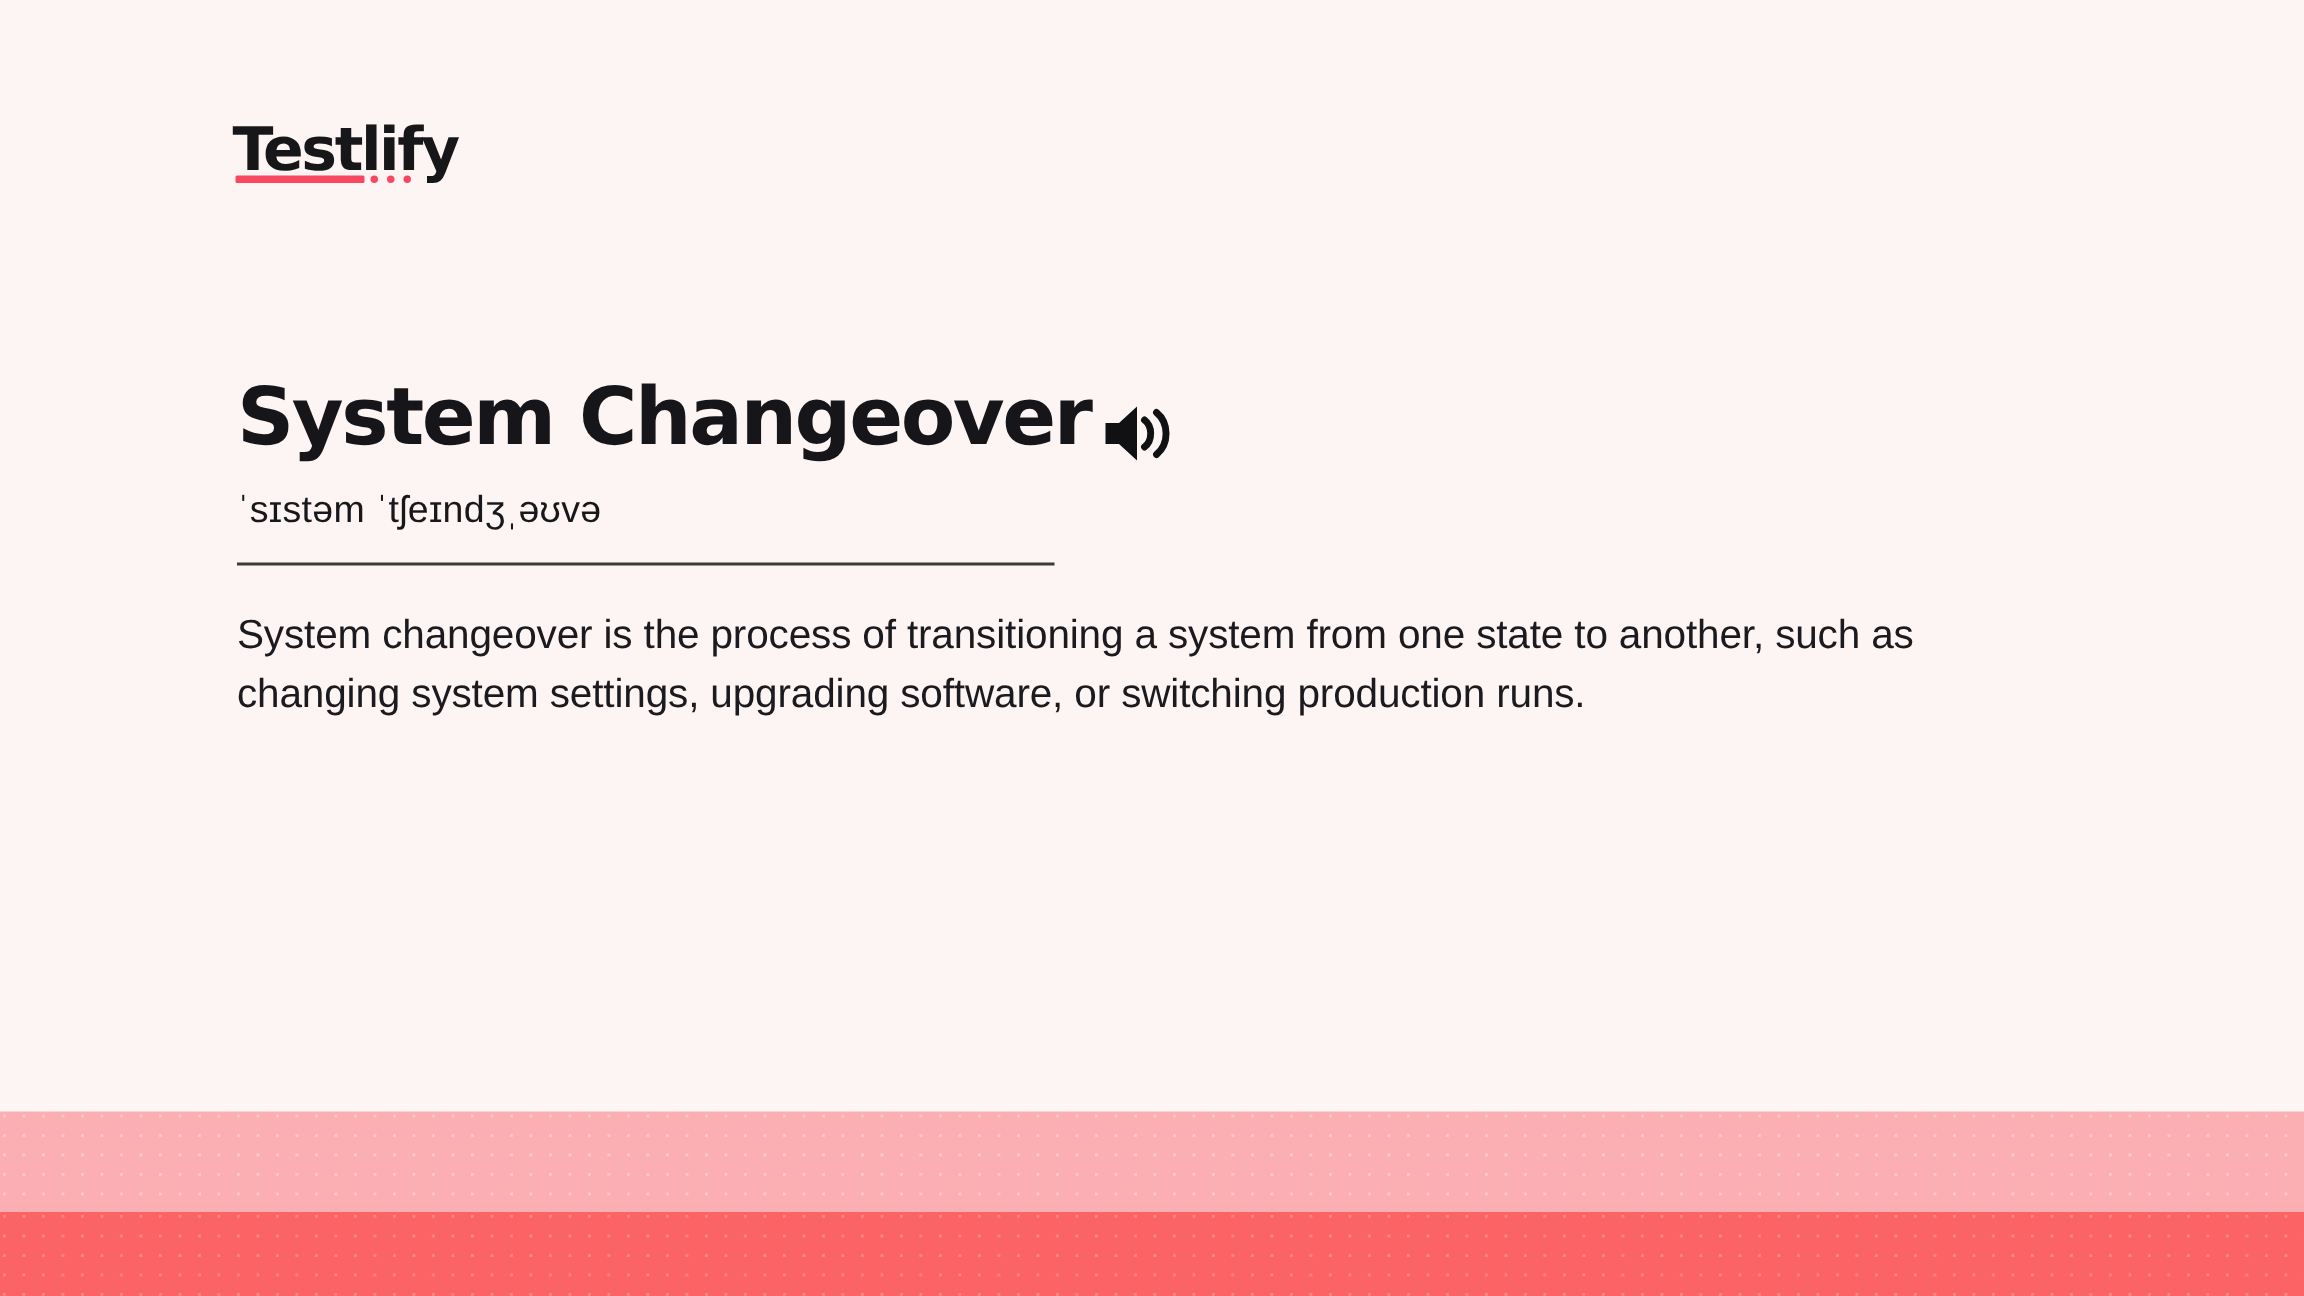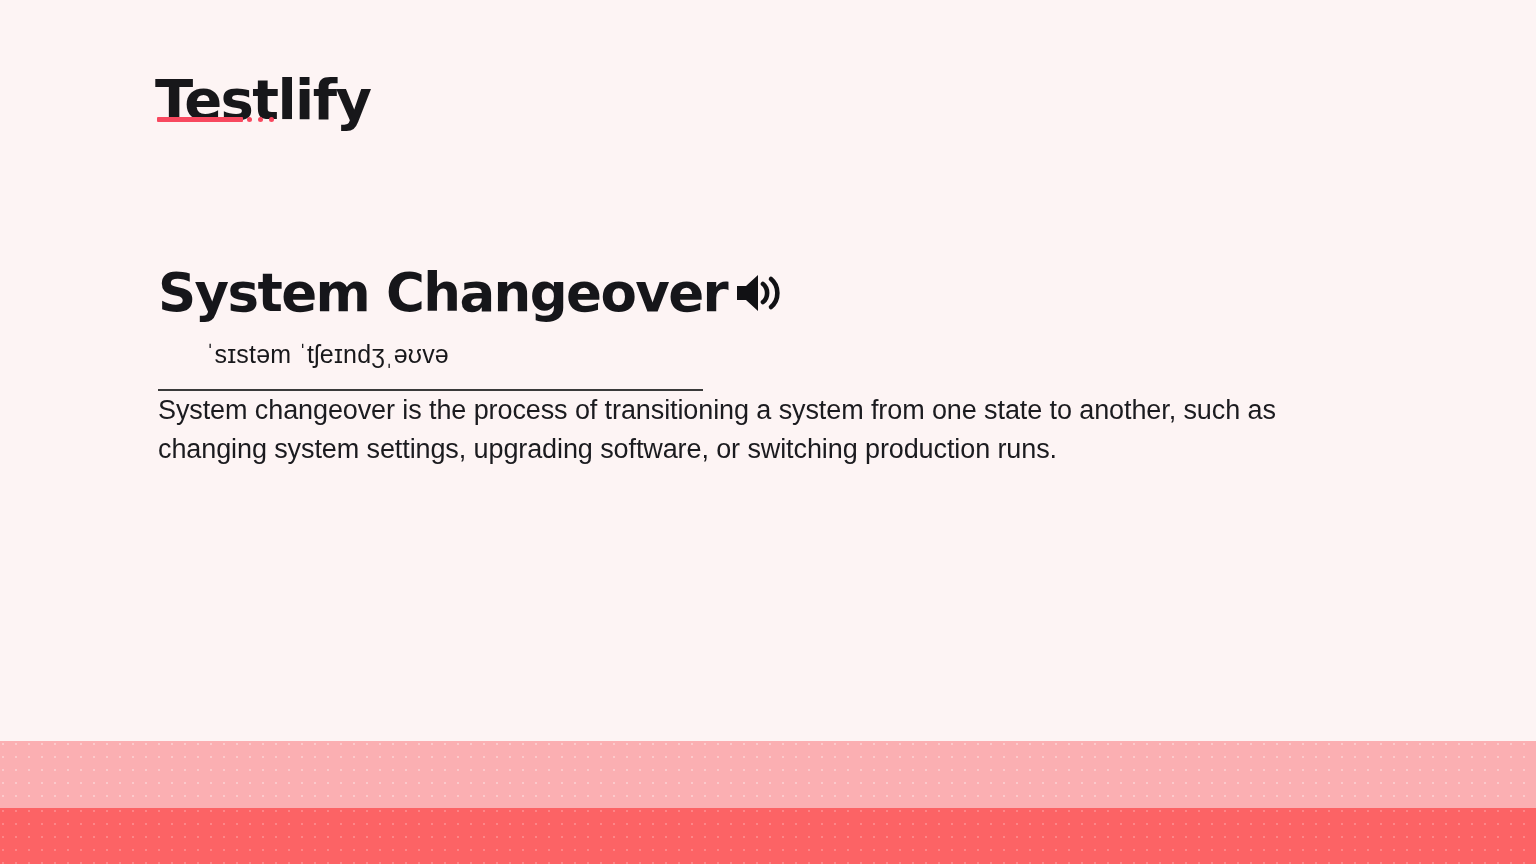--- a/index.html
+++ b/index.html
@@ -19,21 +19,21 @@
   
   .logo {
     position: absolute;
     left: 155px;
     top: 78px;
     width: 200px;
     height: 50px;
   }
   .logo-word {
     font-family: "DejaVu Sans", sans-serif;
-    font-size: 56px;
+    font-size: 40px;
     font-weight: 700;
     letter-spacing: -1.6px;
     color: #17171a;
     line-height: 44px;
     display: block;
   }
   .logo-rule {
     position: absolute;
     left: 2px;
     top: 39px;
@@ -68,22 +68,21 @@
   .eyebrow {
     font-size: 21px;
     font-weight: 400;
     color: #1d1d1f;
     letter-spacing: 0.1px;
     line-height: 30px;
   }
 
   .title-row {
     display: flex;
-    align-items: center;
-    margin-top: 14px;
+    align-items: flex-end;
   }
 
   .title {
     font-family: "DejaVu Sans", sans-serif;
     font-size: 53px;
     font-weight: 700;
     letter-spacing: -1.6px;
     color: #16161a;
     line-height: 64px;
     white-space: nowrap;
@@ -101,36 +100,36 @@
   }
   .speaker-btn svg { display: block; }
 
   .phonetic {
     font-size: 25px;
     font-weight: 400;
     color: #18181b;
     line-height: 34px;
     margin-top: 12px;
     letter-spacing: 0.2px;
-    margin-left: 48px;
   }
 
   .divider {
     width: 545px;
     height: 2px;
     background: #3a3a3a;
     margin-top: 18px;
   }
 
   .description {
     font-size: 27px;
     font-weight: 400;
     color: #1b1b1f;
     line-height: 39px;
     letter-spacing: -0.1px;
+    margin-top: 27px;
     max-width: 1230px;
   }
 
   
   .band {
     position: absolute;
     left: 0;
     width: 1536px;
   }
   .band-light {

